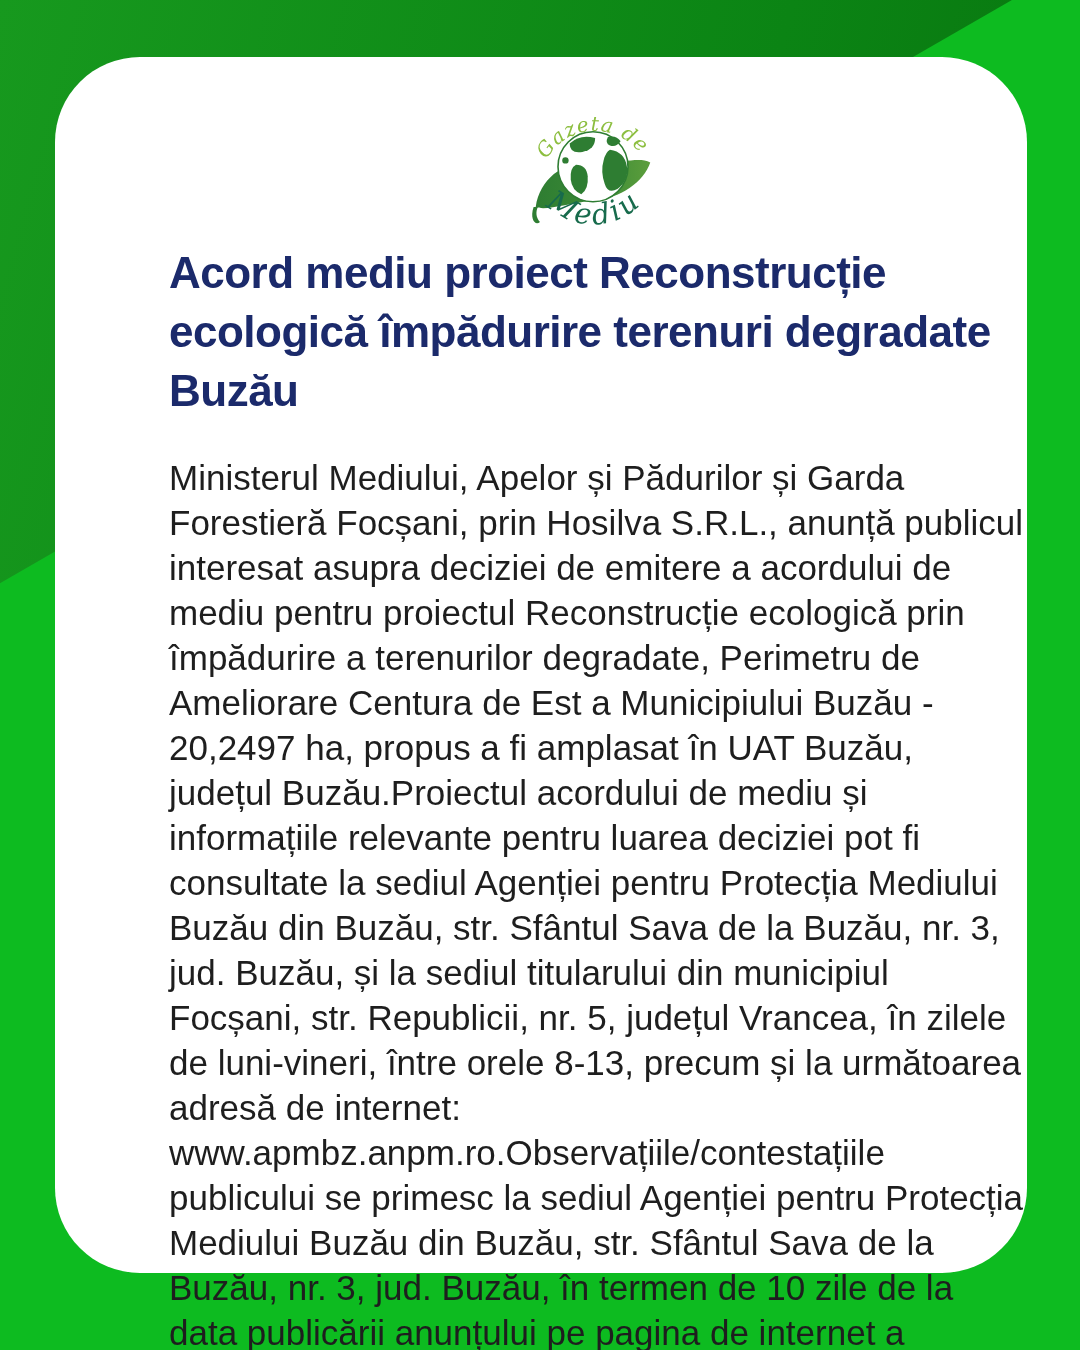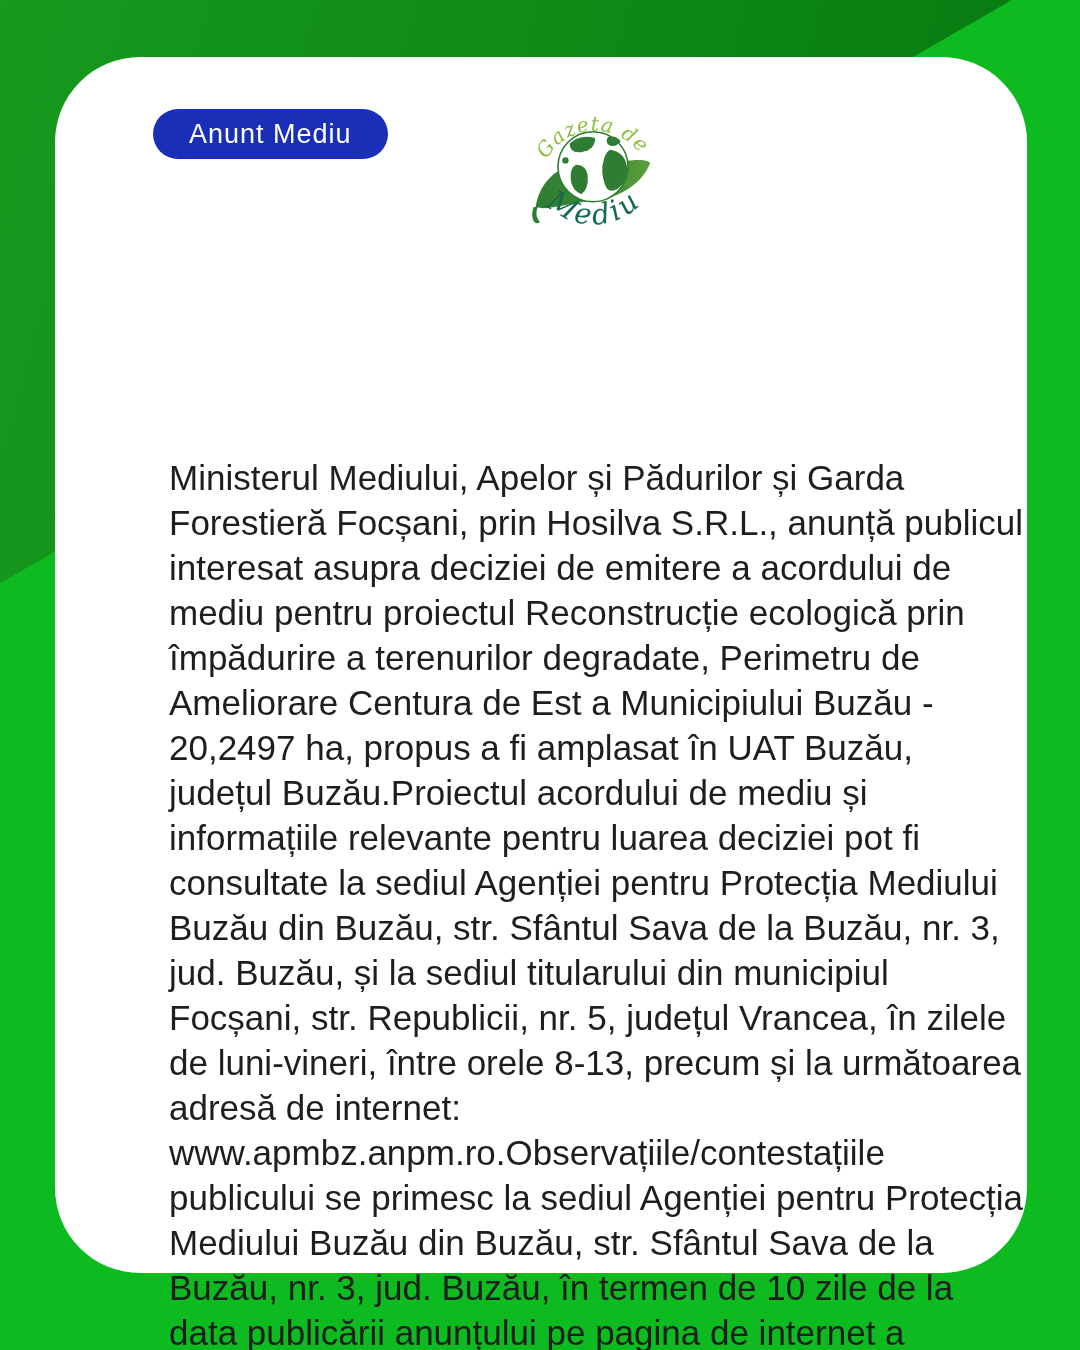--- a/index.html
+++ b/index.html
@@ -75,23 +75,20 @@
   }
 </style>
 </head>
 <body>
 
 <div class="canvas">
   <div class="bg-dark-band"></div>
 
   <div class="card">
 
-    <div class="badge">
-      <span>Anunt Mediu</span>
-    </div>
 
     <svg class="logo" viewBox="0 0 140 132">
       <defs>
         <path id="topArc" d="M 22,66 A 52,52 0 0 1 120,60"></path>
         <path id="botArc" d="M 16,84 A 62,62 0 0 0 126,82"></path>
         <linearGradient id="leafGrad" x1="0" y1="0" x2="1" y2="0">
           <stop offset="0" stop-color="#2E7D32"></stop>
           <stop offset="0.55" stop-color="#3C8A36"></stop>
           <stop offset="1" stop-color="#5C9E3C"></stop>
         </linearGradient>
@@ -113,17 +110,18 @@
       </g>
 
       <text font-family="'DejaVu Serif','Liberation Serif',serif" font-style="italic" font-size="19" fill="#8CBE3F" letter-spacing="1">
         <textPath href="#topArc" startOffset="50%" text-anchor="middle">Gazeta de</textPath>
       </text>
       <text font-family="'DejaVu Serif','Liberation Serif',serif" font-style="italic" font-size="27" fill="#176B4C" letter-spacing="3">
         <textPath href="#botArc" startOffset="50%" text-anchor="middle">Mediu</textPath>
       </text>
     </svg>
 
+    <h1 class="article-title">Acord mediu proiect Reconstrucție ecologică împădurire terenuri degradate Buzău</h1>
 
     <p class="article-body">Ministerul Mediului, Apelor și Pădurilor și Garda Forestieră Focșani, prin Hosilva S.R.L., anunță publicul interesat asupra deciziei de emitere a acordului de mediu pentru proiectul Reconstrucție ecologică prin împădurire a terenurilor degradate, Perimetru de Ameliorare Centura de Est a Municipiului Buzău - 20,2497 ha, propus a fi amplasat în UAT Buzău, județul Buzău.Proiectul acordului de mediu și informațiile relevante pentru luarea deciziei pot fi consultate la sediul Agenției pentru Protecția Mediului Buzău din Buzău, str. Sfântul Sava de la Buzău, nr. 3, jud. Buzău, și la sediul titularului din municipiul Focșani, str. Republicii, nr. 5, județul Vrancea, în zilele de luni-vineri, între orele 8-13, precum și la următoarea adresă de internet: www.apmbz.anpm.ro.Observațiile/contestațiile publicului se primesc la sediul Agenției pentru Protecția Mediului Buzău din Buzău, str. Sfântul Sava de la Buzău, nr. 3, jud. Buzău, în termen de 10 zile de la data publicării anunțului pe pagina de internet a autorității competente pentru protecția mediului.</p>
 
   </div>
 </div>
 
 </body></html>

